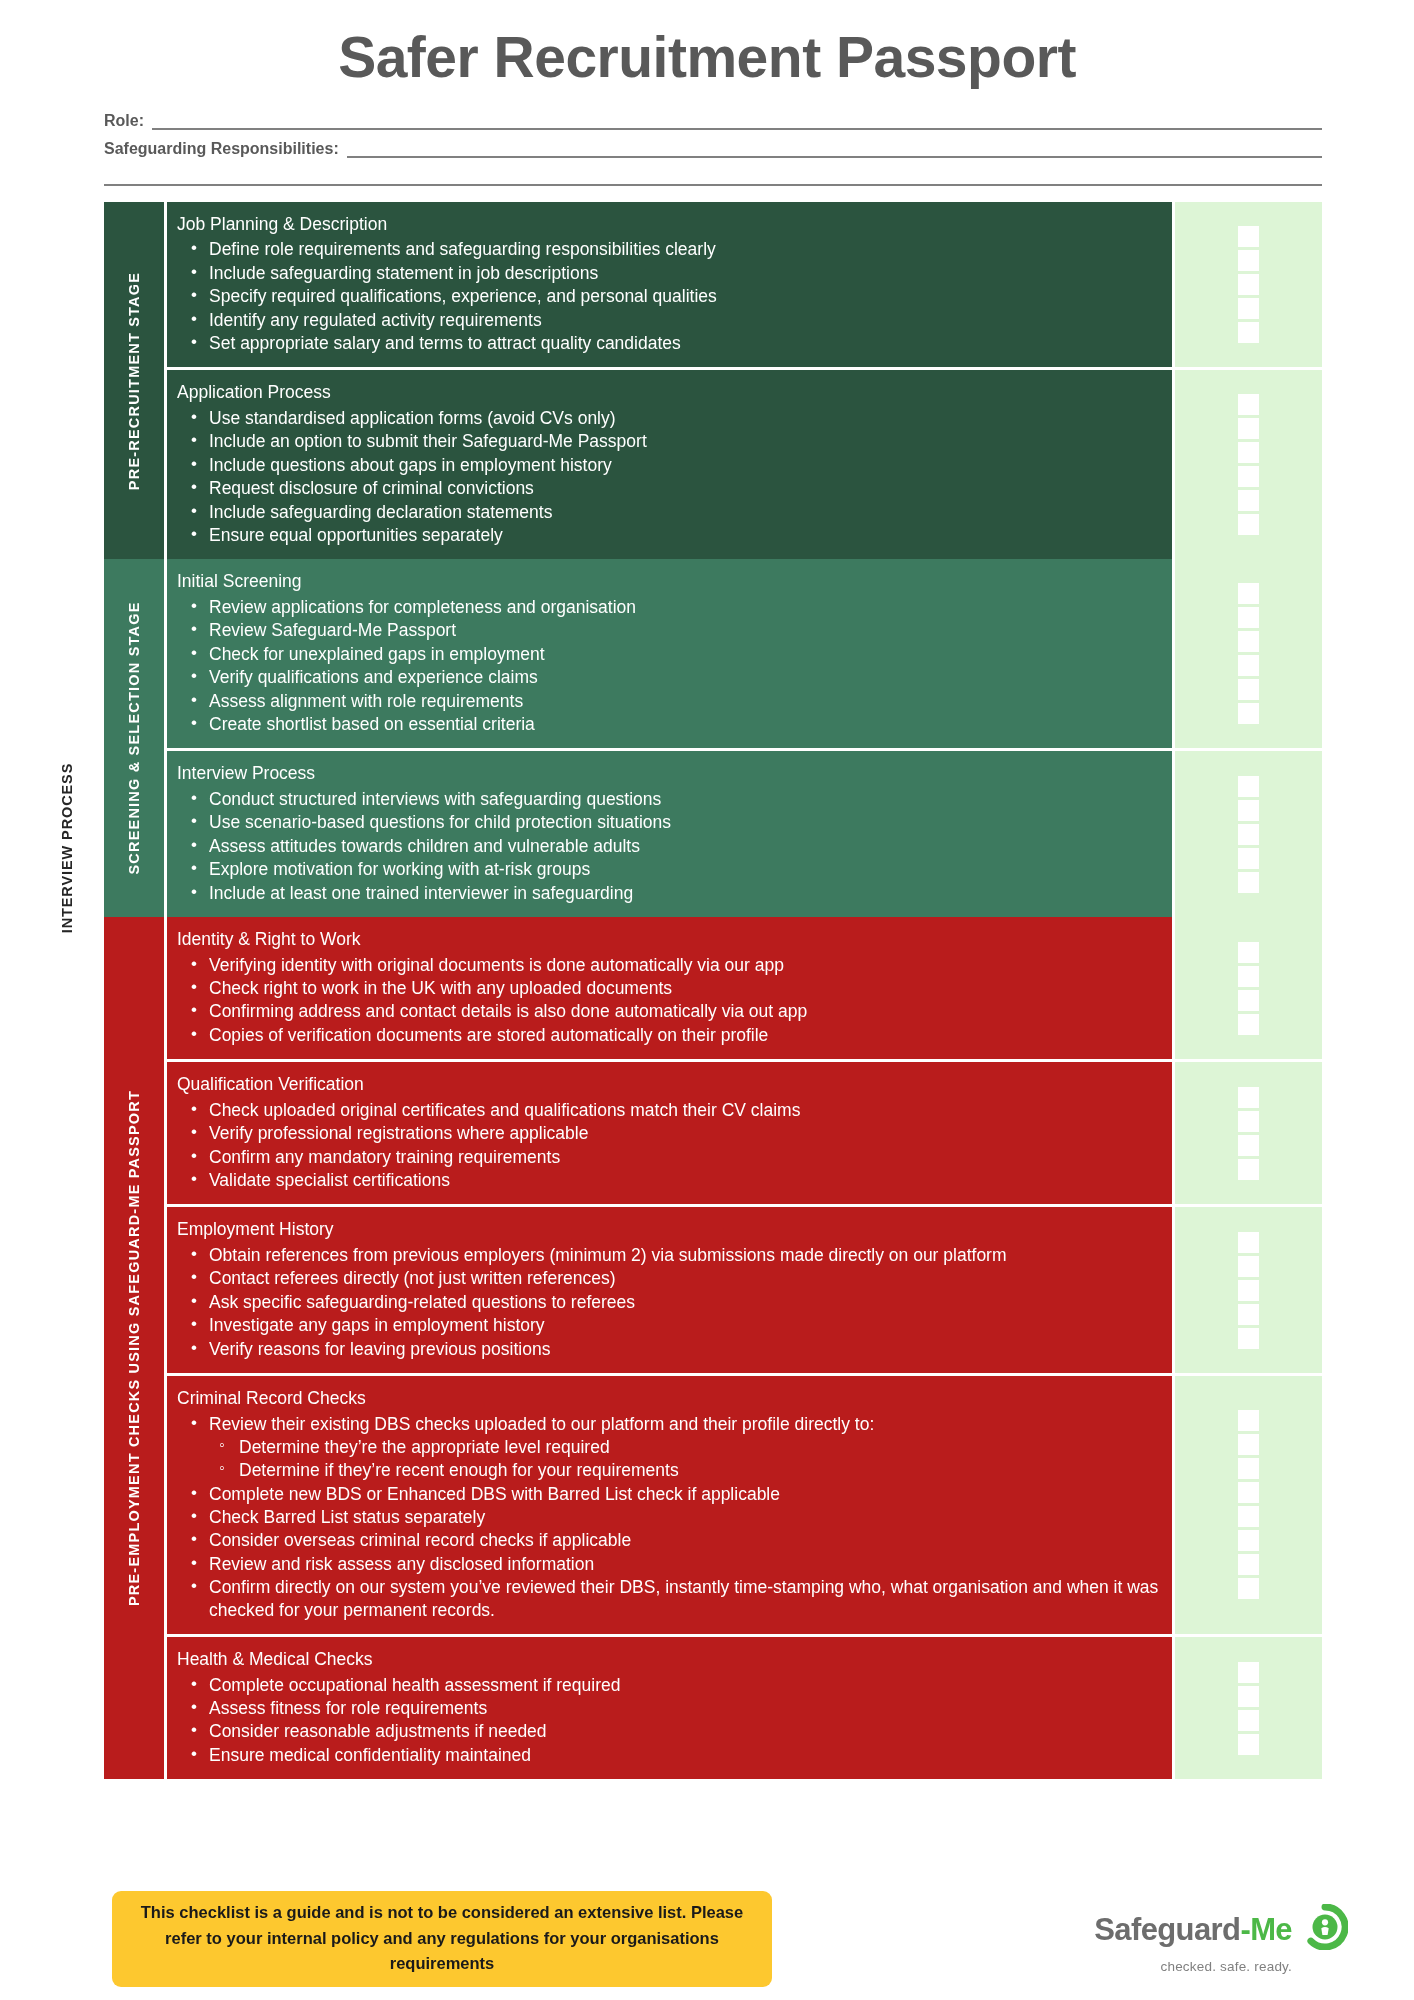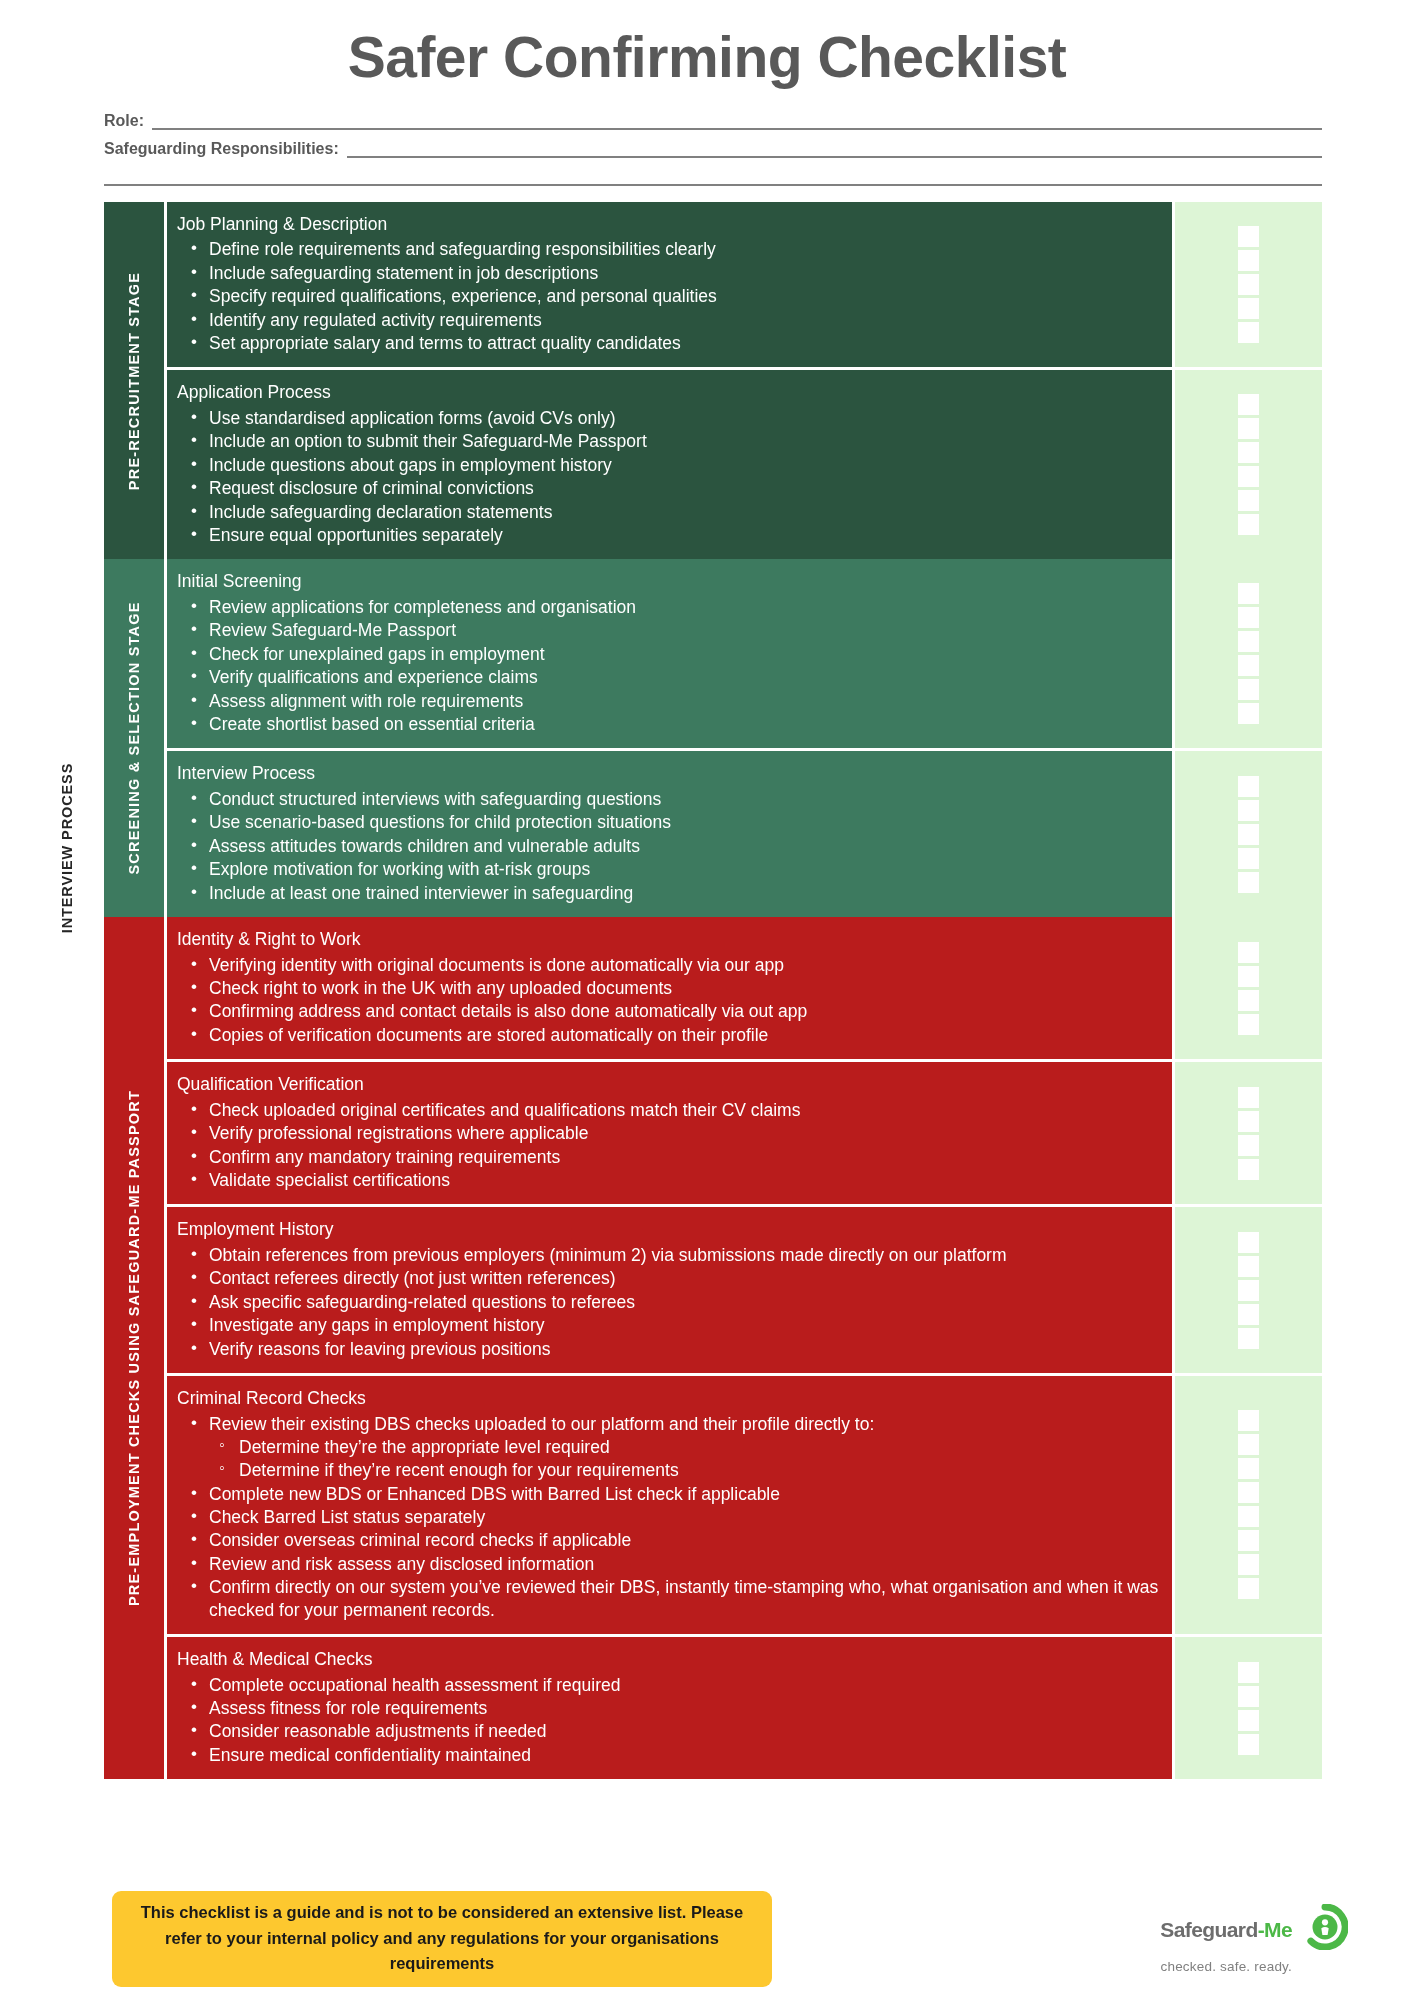--- a/index.html
+++ b/index.html
@@ -224,41 +224,41 @@
     flex-direction: column;
     align-items: flex-end;
     padding-right: 6px;
   }
   .brand-top {
     display: flex;
     align-items: center;
     gap: 10px;
   }
   .brand-word {
-    font-size: 21px;
+    font-size: 31px;
     font-weight: bold;
     color: #6d6d6d;
     letter-spacing: -0.6px;
     line-height: 1;
   }
   .brand-word em { font-style: normal; color: #4cb847; }
   .brand-tag {
     font-size: 13.5px;
     color: #808080;
     margin-top: 5px;
     margin-right: 56px;
     letter-spacing: 0.2px;
   }
 </style>
 <style>ul.items > li.nobullet::before{content:"" !important;}</style></head>
 <body>
 
 <div class="page">
 
-  <div class="title">Safer Confirming Checklist</div>
+  <div class="title">Safer Recruitment Passport</div>
 
   <div class="form-lines">
     <div class="form-row">
       <div class="form-label">Role:</div>
       <div class="form-rule"></div>
     </div>
     <div class="form-row">
       <div class="form-label">Safeguarding Responsibilities:</div>
       <div class="form-rule"></div>
     </div>

